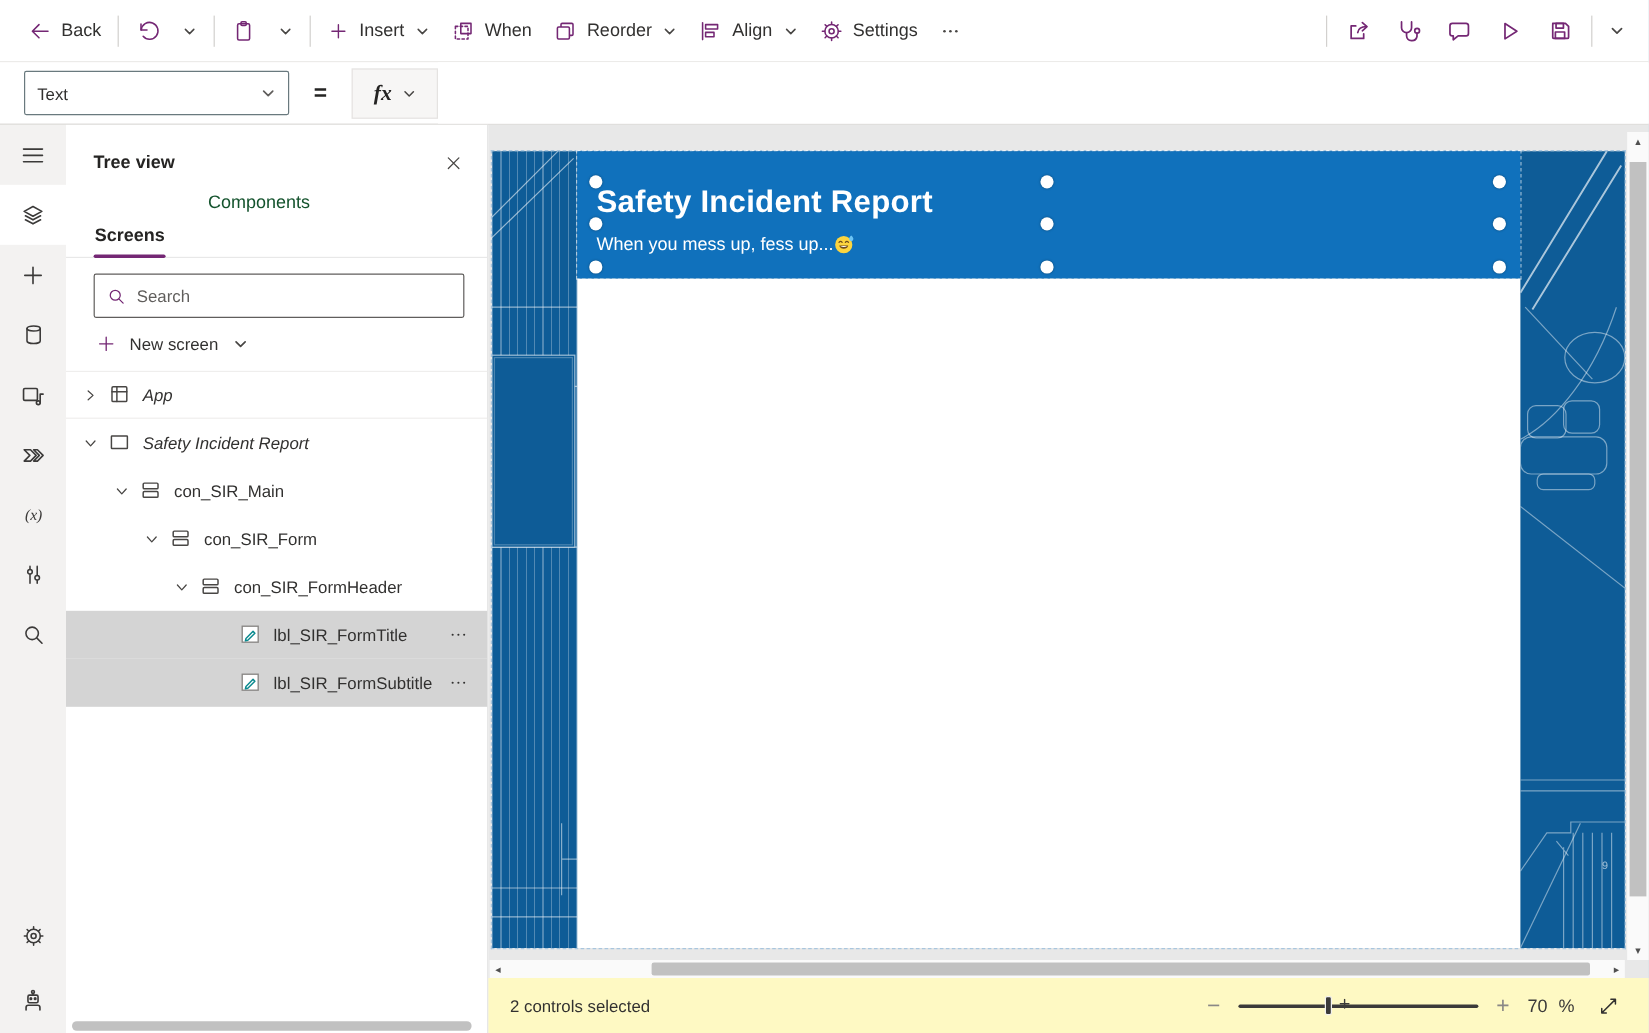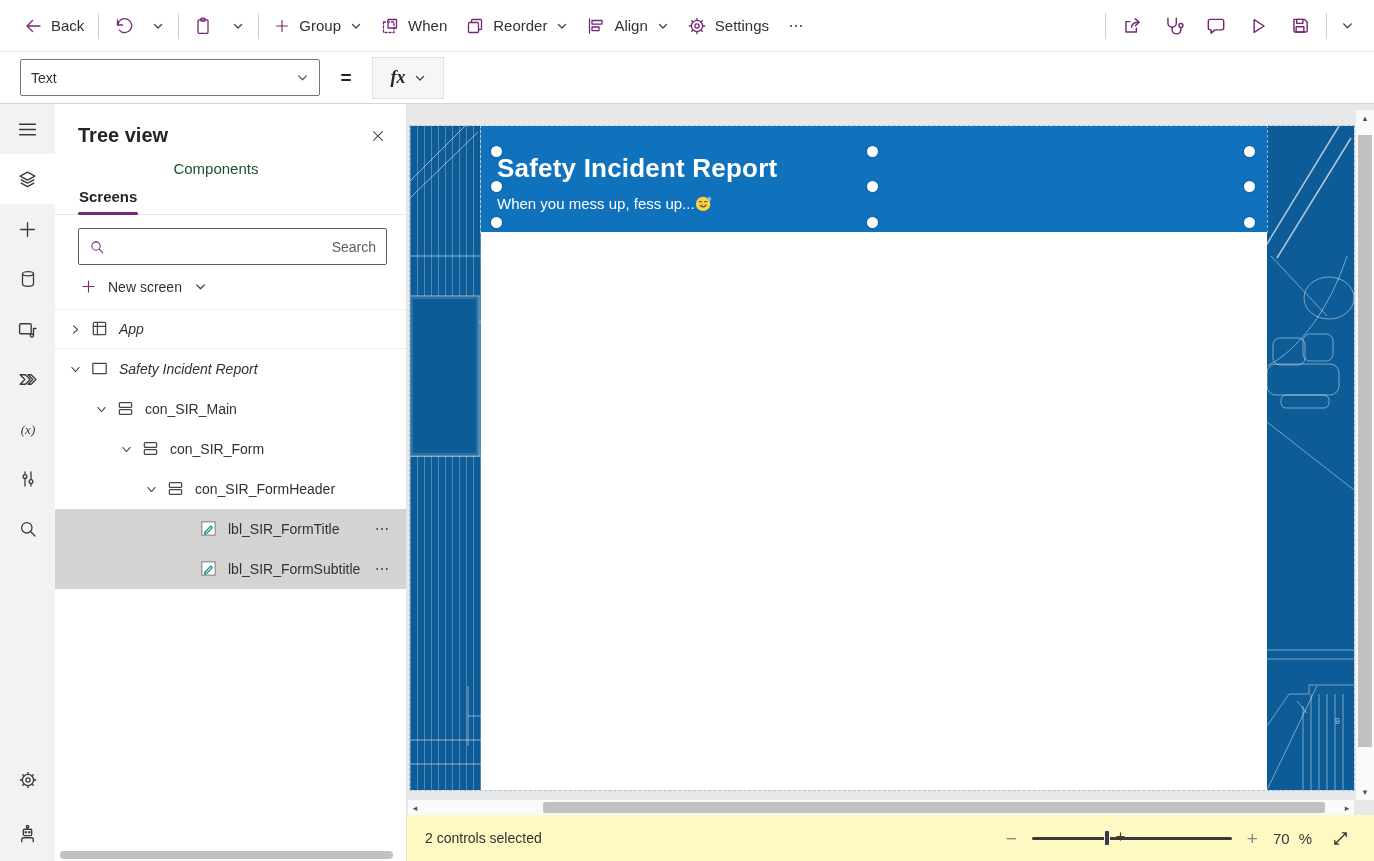--- a/index.html
+++ b/index.html
@@ -15,21 +15,21 @@
              font-size:15px; color:#323130; border-radius:2px; cursor:default; white-space:nowrap; }
   .tb-item .ic { color:#742774; }
   .tb-chev { color:#484644; margin-left:1px; }
   .tb-sep { width:1px; height:26px; background:#d2d0ce; margin:0 5px; flex:none; }
   .tb-iconbtn { width:42px; height:36px; display:flex; align-items:center; justify-content:center; color:#742774; }
   .tb-right { margin-left:auto; display:flex; align-items:center; }
 
   
   .formulabar { position:absolute; top:52px; left:0; right:0; height:52px; background:#fff;
                 border-bottom:1px solid #d6d4d2; display:flex; align-items:center; }
-  .prop-dd { margin-left:20px; width:300px; height:37px; border:1px solid #69797e; border-radius:2px;
+  .prop-dd { margin-left:20px; width:221px; height:37px; border:1px solid #69797e; border-radius:2px;
              display:flex; align-items:center; justify-content:space-between; padding:0 10px;
              font-size:14px; background:#fff; color:#323130; }
   .prop-dd .tb-chev { color:#605e5c; }
   .equals { width:52px; text-align:center; font-size:19px; font-weight:bold; color:#252423; }
   .fx-dd { width:72px; height:42px; background:#f7f6f5; border:1px solid #e5e3e1; display:flex;
            align-items:center; justify-content:center; gap:7px; color:#252423; }
   .fx-it { font-family:"Liberation Serif", serif; font-style:italic; font-size:18px; font-weight:bold; }
   .formula-input { flex:1; height:100%; border:none; outline:none; font-size:14px; padding:0 12px;
                    font-family:"Liberation Mono", monospace; }
 
@@ -37,30 +37,30 @@
   .rail { position:absolute; top:104px; left:0; width:55px; bottom:0; background:#f3f2f1;
           display:flex; flex-direction:column; align-items:stretch; }
   .rail-btn { height:50px; display:flex; align-items:center; justify-content:center; color:#3b3a39; }
   .rail-btn.active { background:#ffffff; }
   .rail-spacer { flex:1; }
 
   
   .treepanel { position:absolute; top:104px; left:55px; width:352px; bottom:0; background:#fff;
                border-right:1px solid #e1e1e1; }
   .tp-header { display:flex; align-items:center; justify-content:space-between; padding:17px 20px 0 23px; height:46px; }
-  .tp-title { font-size:20px; font-weight:700; color:#252423; }
+  .tp-title { font-size:15px; font-weight:700; color:#252423; }
   .tp-close { color:#484644; }
   .tp-tabs { display:flex; gap:34px; padding-left:23px; margin-top:5px; border-bottom:1px solid #e8e8e8; }
   .tp-tab { font-size:15px; color:#14532d; padding:5px 1px 9px; position:relative; }
   .tp-tab.active { font-weight:700; color:#252423;margin-top:28px; }
   .tp-tab.active::after { content:""; position:absolute; left:0; right:0; bottom:-1px; height:3px;
                           background:#742774; border-radius:2px; }
   .tp-search { margin:13px 19px 0 23px; height:37px; border:1px solid #605e5c; border-radius:2px;
                display:flex; align-items:center; padding:0 10px; gap:9px; background:#fff; color:#742774; }
-  .tp-search input { border:none; outline:none; flex:1; font-size:14px; color:#323130; background:transparent;text-align:right; }
+  .tp-search input { border:none; outline:none; flex:1; font-size:14px; color:#323130; background:transparent; }
   .tp-search input::placeholder { color:#605e5c; }
   .tp-newscreen { display:flex; align-items:center; gap:11px; padding:13px 0 9px 25px; font-size:14px; color:#323130; }
   .tp-newscreen .plus { color:#742774; }
   .tp-newscreen .tb-chev { color:#484644; }
   .tree { margin-top:5px; }
   .tree-row { height:40px; display:flex; align-items:center; font-size:14px; color:#323130; position:relative; }
   .tree-row.approw { border-top:1px solid #efeeed; border-bottom:1px solid #efeeed; }
   .tree-row.selected { background:#d4d4d4; }
   .chev { width:16px; flex:none; display:flex; justify-content:center; color:#484644; }
   .ticon { width:20px; height:20px; margin:0 9px 0 7px; flex:none; color:#484644; }
@@ -153,21 +153,21 @@
         </svg>
       </span>
   </div>
   <div class="tb-sep"></div>
   <div class="tb-item">
     <span class="ic">
         <svg class="stk" width="18" height="18" viewBox="0 0 20 20" stroke-width="1.5">
           <path d="M10 4v12M4 10h12"></path>
         </svg>
       </span>
-    <span>Group</span>
+    <span>Insert</span>
     <span class="tb-chev">
         <svg class="stk" width="12" height="12" viewBox="0 0 12 12">
           <path d="M2.5 4.5 6 8l3.5-3.5"></path>
         </svg>
       </span>
   </div>
   <div class="tb-item">
     <span class="ic">
         <svg class="stk" width="20" height="20" viewBox="0 0 20 20">
           <rect x="3.5" y="6" width="10.5" height="10.5" stroke-dasharray="2 2"></rect>

